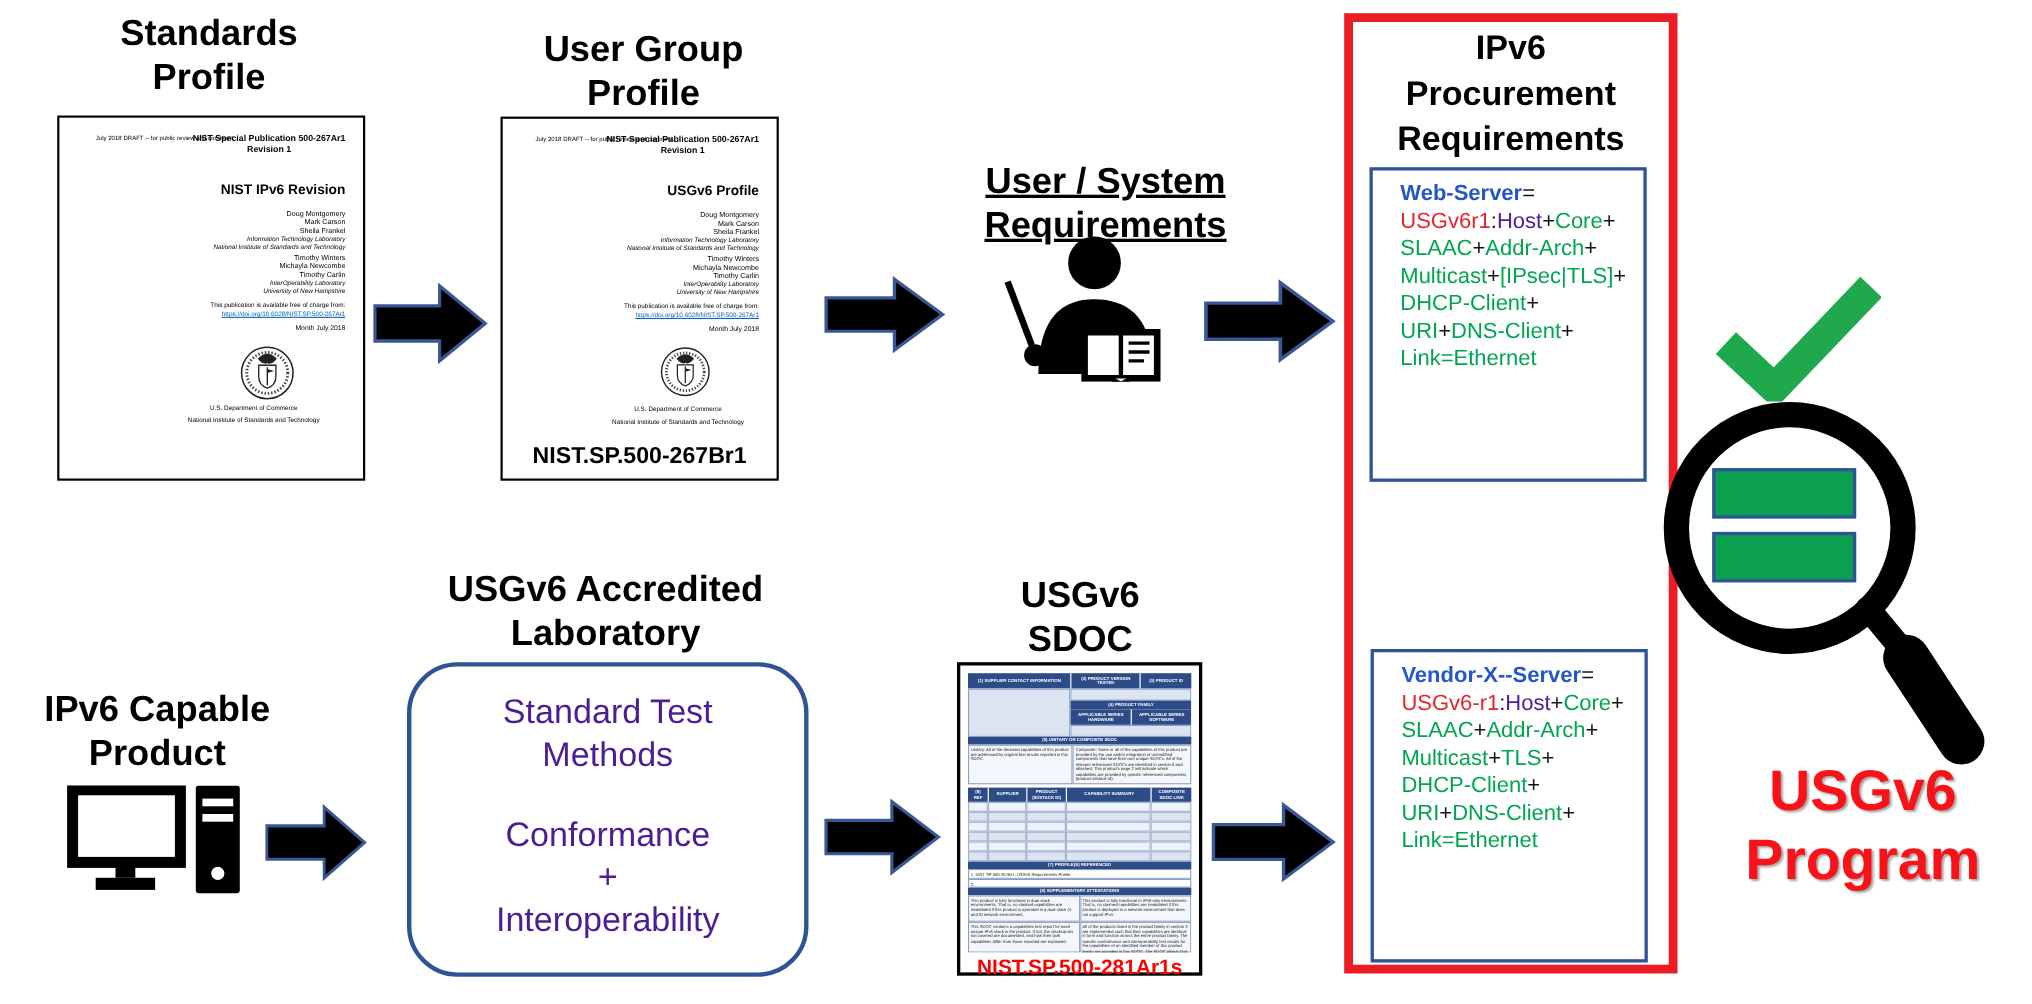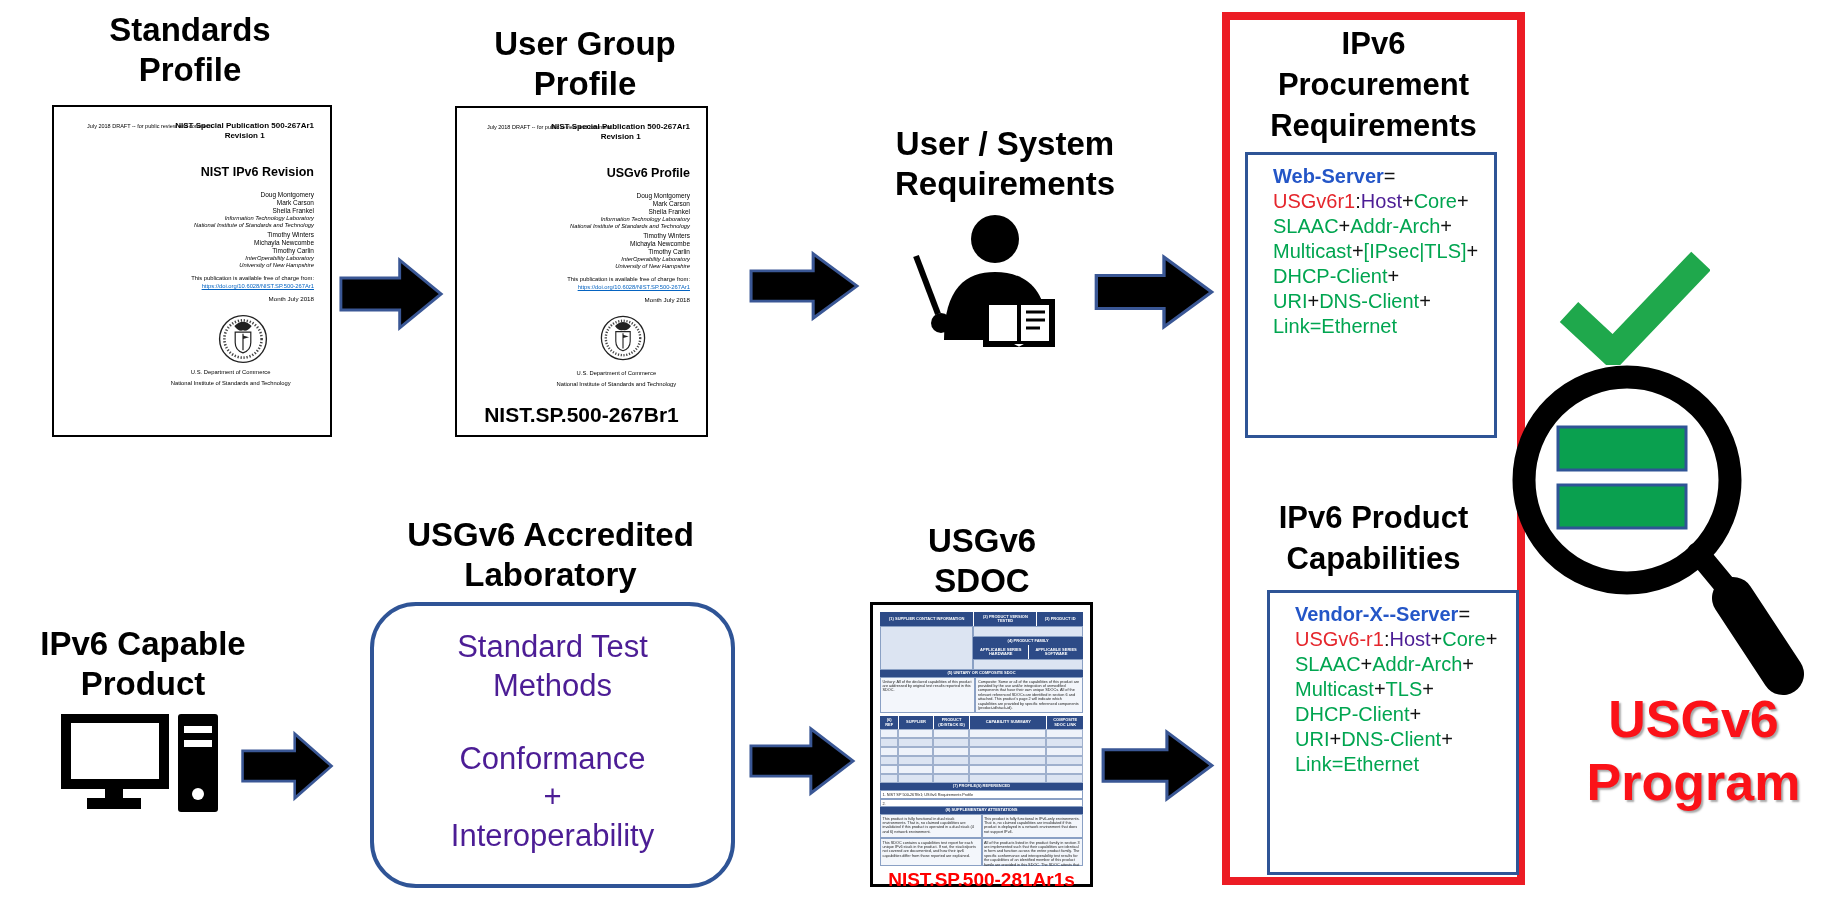--- a/index.html
+++ b/index.html
@@ -149,21 +149,21 @@
     <div class="c-nist">National Institute of Standards and Technology</div>
     <div class="c-label" style="font-size:21px;">NIST.SP.500-267Br1</div>
   </div>
 
   <div class="abs arrow" style="left:748px; top:250px; width:112px; height:72px;">
     <svg viewBox="0 0 110 76" preserveAspectRatio="none">
         <polygon points="3,22 64,22 64,4 107,38 64,72 64,54 3,54" fill="#000" stroke="#3a5795" stroke-width="3"></polygon>
       </svg>
   </div>
 
-  <div class="abs title pre" style="left:845px; top:124px; width:320px;">User / System
+  <div class="abs title pre" style="left:845px; top:144px; width:320px;text-decoration:underline;">User / System
 Requirements</div>
 
   <div class="abs" style="left:900px; top:214px; width:170px; height:133px;">
     <svg viewBox="0 0 170 133" width="170" height="133">
       <circle cx="95" cy="25" r="24" fill="#000"></circle>
       <path d="M44,126 C44,74 66,58 95,58 C124,58 146,74 146,112 L146,126 Z" fill="#000"></path>
       <line x1="16" y1="42" x2="38" y2="100" stroke="#000" stroke-width="6"></line>
       <circle cx="41" cy="109" r="10" fill="#000"></circle>
       <path d="M86,88 h66 v42 h-66 z" fill="#fff" stroke="#000" stroke-width="6"></path>
       <line x1="119" y1="88" x2="119" y2="130" stroke="#000" stroke-width="4"></line>
@@ -189,24 +189,22 @@
   <div class="abs req-box" style="left:1245px; top:152px; width:252px; height:286px;">
       <div class="tok-line"><span class="tk tk-blue tk-b">Web-Server</span><span class="tk tk-black">=</span></div>
       <div class="tok-line"><span class="tk tk-red">USGv6r1</span><span class="tk tk-black">:</span><span class="tk tk-purple">Host</span><span class="tk tk-black">+</span><span class="tk tk-green">Core</span><span class="tk tk-black">+</span></div>
       <div class="tok-line"><span class="tk tk-green">SLAAC</span><span class="tk tk-black">+</span><span class="tk tk-green">Addr-Arch</span><span class="tk tk-black">+</span></div>
       <div class="tok-line"><span class="tk tk-green">Multicast</span><span class="tk tk-black">+</span><span class="tk tk-green">[IPsec|TLS]</span><span class="tk tk-black">+</span></div>
       <div class="tok-line"><span class="tk tk-green">DHCP-Client</span><span class="tk tk-black">+</span></div>
       <div class="tok-line"><span class="tk tk-green">URI</span><span class="tk tk-black">+</span><span class="tk tk-green">DNS-Client</span><span class="tk tk-black">+</span></div>
       <div class="tok-line"><span class="tk tk-green">Link=Ethernet</span></div>
     </div>
 
-  <div class="abs title-sm pre" style="left:1232px; top:498px; width:283px;">IPv6 Product
-Capabilities</div>
-
-  <div class="abs req-box" style="left:1246px; top:590px; width:252px; height:285px;margin-left:21px;">
+
+  <div class="abs req-box" style="left:1246px; top:590px; width:252px; height:285px;">
       <div class="tok-line"><span class="tk tk-blue tk-b">Vendor-X--Server</span><span class="tk tk-black">=</span></div>
       <div class="tok-line"><span class="tk tk-red">USGv6-r1</span><span class="tk tk-black">:</span><span class="tk tk-purple">Host</span><span class="tk tk-black">+</span><span class="tk tk-green">Core</span><span class="tk tk-black">+</span></div>
       <div class="tok-line"><span class="tk tk-green">SLAAC</span><span class="tk tk-black">+</span><span class="tk tk-green">Addr-Arch</span><span class="tk tk-black">+</span></div>
       <div class="tok-line"><span class="tk tk-green">Multicast</span><span class="tk tk-black">+</span><span class="tk tk-green">TLS</span><span class="tk tk-black">+</span></div>
       <div class="tok-line"><span class="tk tk-green">DHCP-Client</span><span class="tk tk-black">+</span></div>
       <div class="tok-line"><span class="tk tk-green">URI</span><span class="tk tk-black">+</span><span class="tk tk-green">DNS-Client</span><span class="tk tk-black">+</span></div>
       <div class="tok-line"><span class="tk tk-green">Link=Ethernet</span></div>
     </div>
 
   <div class="abs title pre" style="left:18px; top:624px; width:250px;">IPv6 Capable

